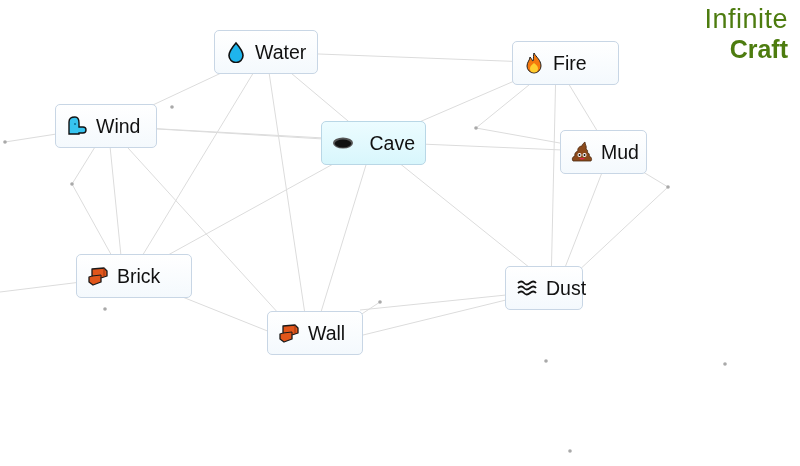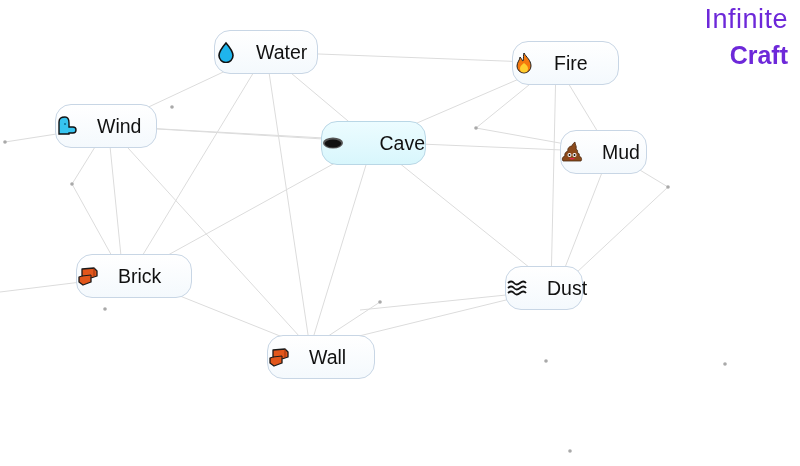--- a/index.html
+++ b/index.html
@@ -5,38 +5,38 @@
   html, body { margin: 0; padding: 0; }
   body {
     width: 800px; height: 466px; overflow: hidden; position: relative;
     background: #ffffff;
     font-family: "Liberation Sans", "DejaVu Sans", sans-serif;
   }
   #canvas { position: absolute; left: 0; top: 0; width: 800px; height: 466px; }
   svg.lines { position: absolute; left: 0; top: 0; }
   .item {
     position: absolute; box-sizing: border-box; height: 44px;
-    display: flex; align-items: center; gap: 19px;
-    padding: 0 0;
-    border: 1px solid #c8d6e5; border-radius: 16px;
+    display: flex; align-items: center; gap: 8px;
+    padding: 0 10px;
+    border: 1px solid #c8d6e5; border-radius: 5px;
     background: linear-gradient(to bottom, #ffffff 0%, #f4f9fd 100%);
     color: #111; font-size: 19.5px; cursor: pointer; user-select: none;
   }
   .item.active {
     background: linear-gradient(to bottom, #ecfcff 0%, #d8f6fc 100%);
     border-color: #b9d7e6;
     justify-content: space-between;
   }
   .emoji { width: 22px; height: 22px; display: inline-block; flex: 0 0 22px; }
   .logo {
     position: absolute; right: 12px; top: 6px; text-align: right; line-height: 1;
-    color: #6d28d9;
+    color: #4d7c0f;
   }
   .logo .l1 { font-size: 27px; font-weight: 300; letter-spacing: 0.5px; }
-  .logo .l2 { font-size: 25px; font-weight: bold; margin-top: 10px; }
+  .logo .l2 { font-size: 25px; font-weight: bold; margin-top: 4px; }
 </style>
 </head>
 <body>
 
 <div id="canvas">
   <svg class="lines" width="800" height="466">
     <g id="line-group" stroke="#dcdcdc" stroke-width="1">
         <line x1="266" y1="52" x2="108" y2="126"></line>
         <line x1="266" y1="52" x2="130" y2="276"></line>
         <line x1="266" y1="52" x2="310" y2="348"></line>
@@ -143,21 +143,21 @@
       <div class="item" style="left: 505px; top: 266px; width: 78px;">
         <span style="display: inline-flex;">
           <svg viewBox="0 0 22 22" class="emoji" fill="none" stroke="#111" stroke-width="1.8">
             <path d="M2 6 Q5.5 3 8 6 T14 6 T20 6"></path>
             <path d="M2 11 Q5.5 8 8 11 T14 11 T20 11"></path>
             <path d="M2 16 Q5.5 13 8 16 T14 16 T20 16"></path>
           </svg>
         </span>
         <span>Dust</span>
       </div>
-      <div class="item" style="left: 267px; top: 335px; width: 108px;">
+      <div class="item" style="left: 267px; top: 311px; width: 96px;">
         <span style="display: inline-flex;">
           <svg viewBox="0 0 22 22" class="emoji">
             <path d="M5 4 L17 3 L20 6 L20 11 L14 13 L14 17 L6 20 L2 17 L2 12 L5 11Z" fill="#e2561b" stroke="#1a1a1a" stroke-width="1.3" stroke-linejoin="round"></path>
             <path d="M5 11 L14 10 L14 13" fill="none" stroke="#1a1a1a" stroke-width="1"></path>
             <path d="M17 3 L17 11" fill="none" stroke="#8a2f0c" stroke-width="0.8"></path>
           </svg>
         </span>
         <span>Wall</span>
       </div>
     </div>

